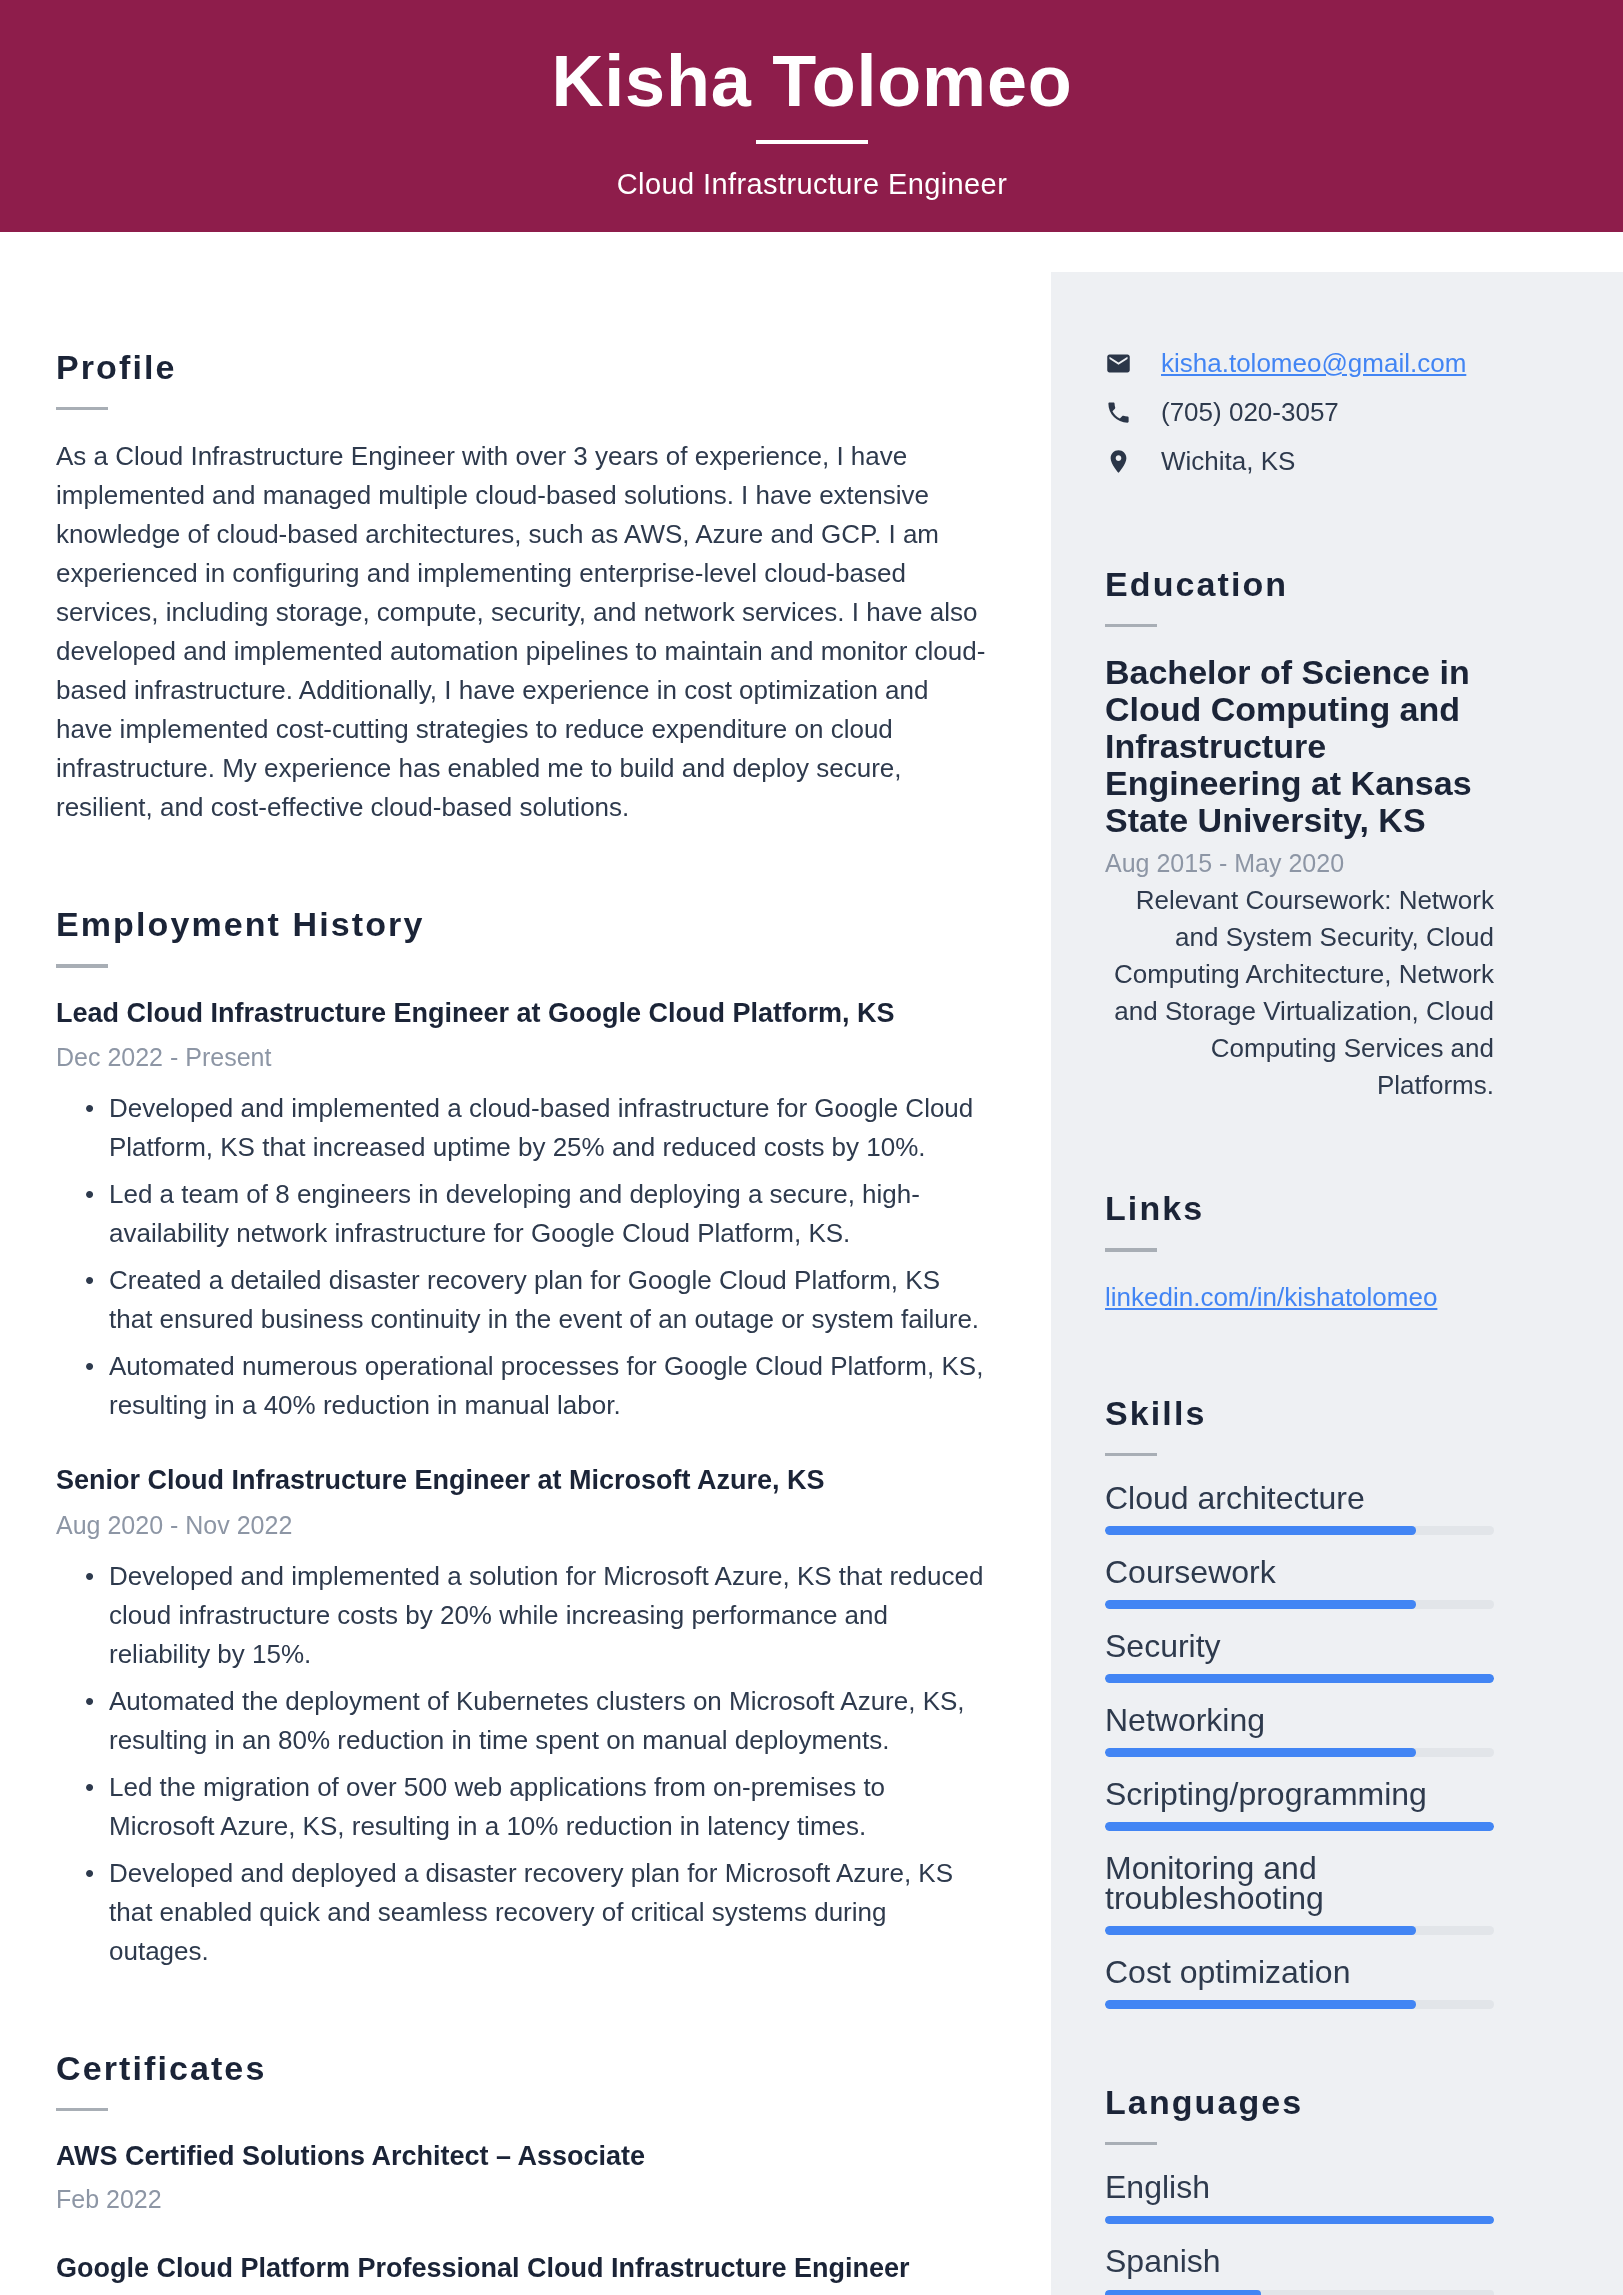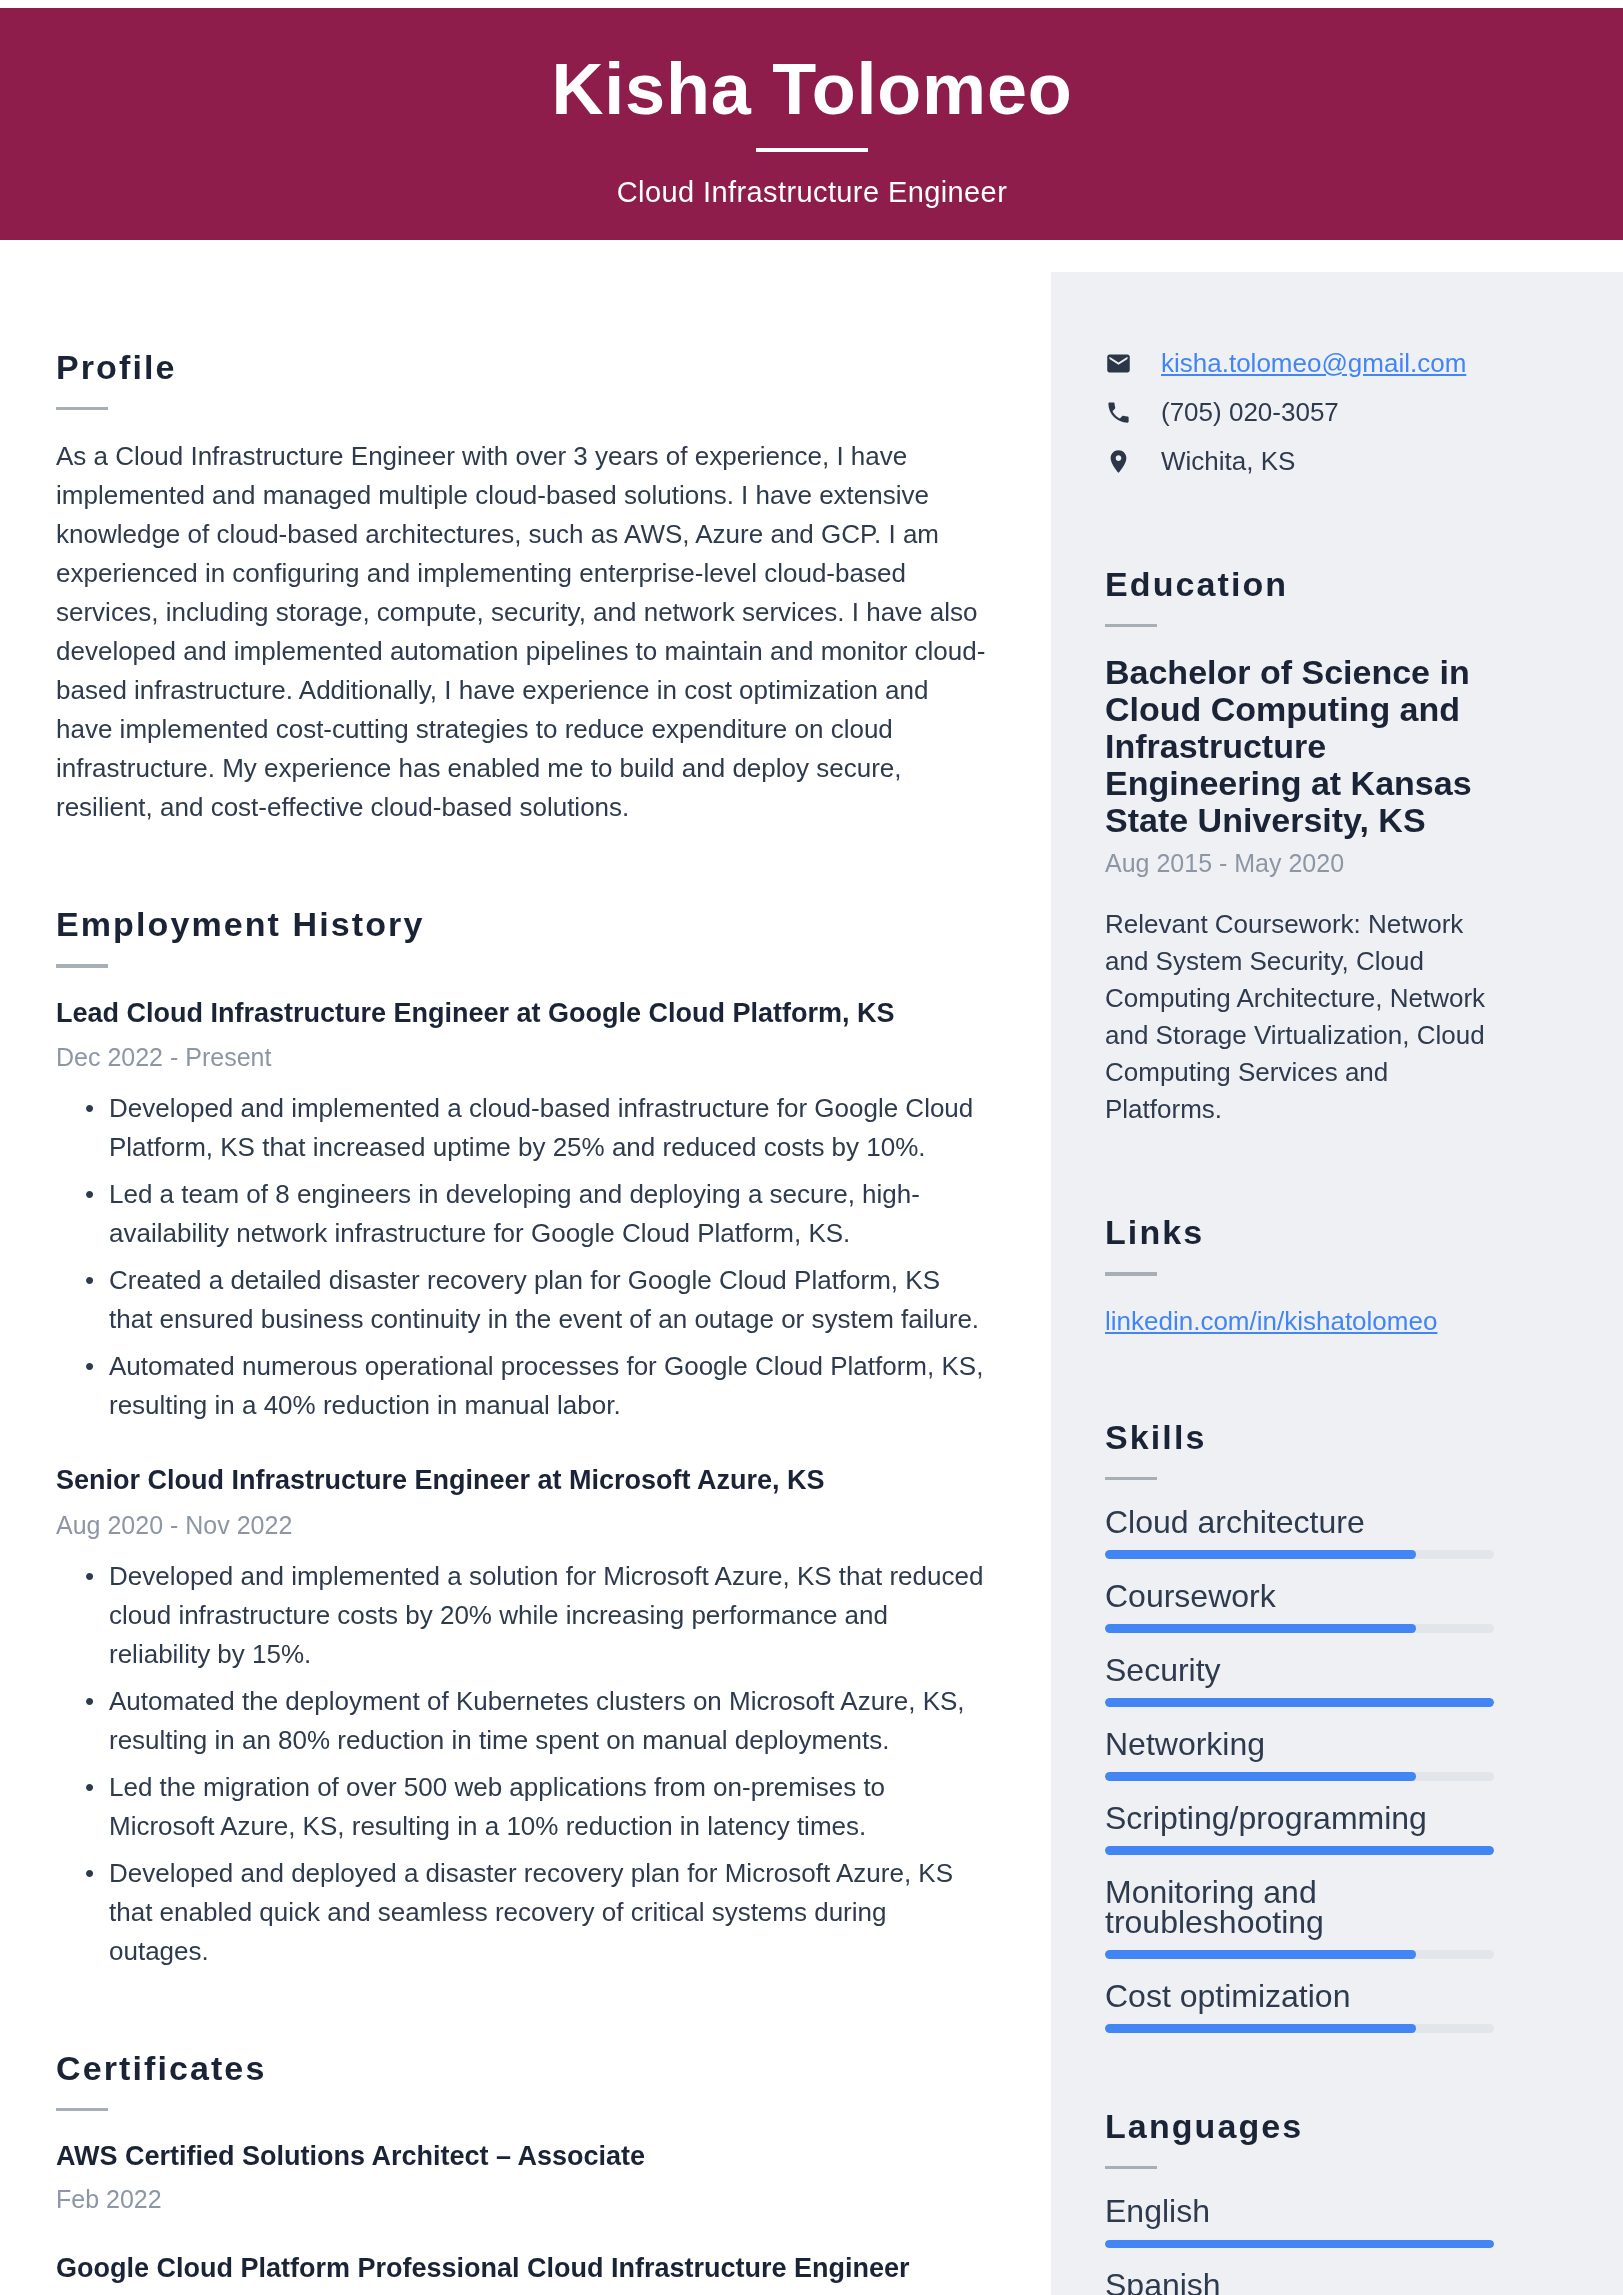--- a/index.html
+++ b/index.html
@@ -15,21 +15,21 @@
   }
   *{box-sizing:border-box;}
   html,body{margin:0;padding:0;}
   body{
     width:1624px;height:2295px;position:relative;background:#ffffff;
     font-family:"Liberation Sans","DejaVu Sans",sans-serif;
     color:var(--body-text);overflow:hidden;
   }
   
   .top-banner{
-    height:232px;background:var(--accent);color:#fff;text-align:center;margin-top:8px;
+    height:232px;background:var(--accent);color:#fff;text-align:center;
   }
   .name{
     padding-top:44px;font-size:72px;font-weight:700;letter-spacing:0.8px;line-height:1.05;
   }
   .name-divider{
     width:112px;height:4.2px;background:#ffffff;margin:20px auto 0;
   }
   .job-subtitle{
     margin-top:24px;font-size:29px;font-weight:400;letter-spacing:0.4px;
   }
@@ -70,21 +70,21 @@
   .cert + .cert{margin-top:34px;}
   .cert-date{margin-top:6.8px;}
   
   .contact-row{display:flex;align-items:center;margin-bottom:12px;}
   .contact-row .c-icon{width:27px;height:27px;flex:0 0 27px;margin-right:29px;color:#2b3648;}
   .contact-row .c-icon svg{width:27px;height:27px;display:block;fill:currentColor;}
   .contact-text{font-size:26px;line-height:37px;color:var(--body-text);}
   a.link{color:var(--link);text-decoration:underline;font-size:26px;line-height:37px;word-break:break-all;}
   .degree{margin:0;font-size:34px;line-height:37px;font-weight:700;color:var(--heading-text);}
   .edu-dates{margin-top:6.8px;}
-  .coursework{margin-top:26px;font-size:26px;line-height:37px;}
+  .coursework{margin-top:2px;font-size:26px;line-height:37px;text-align:right;}
   .skill{margin-bottom:22px;}
   .skill-label{font-size:32px;line-height:30px;color:var(--body-text);}
   .bar{margin-top:13.5px;width:100%;height:8.5px;border-radius:4.2px;background:var(--bar-track);position:relative;overflow:hidden;}
   .bar-fill{height:8.5px;border-radius:4.2px;background:var(--bar-fill);width:0;}
 </style>
 </head>
 <body>
 
 <header class="top-banner">
   <div class="name">Kisha Tolomeo</div>

